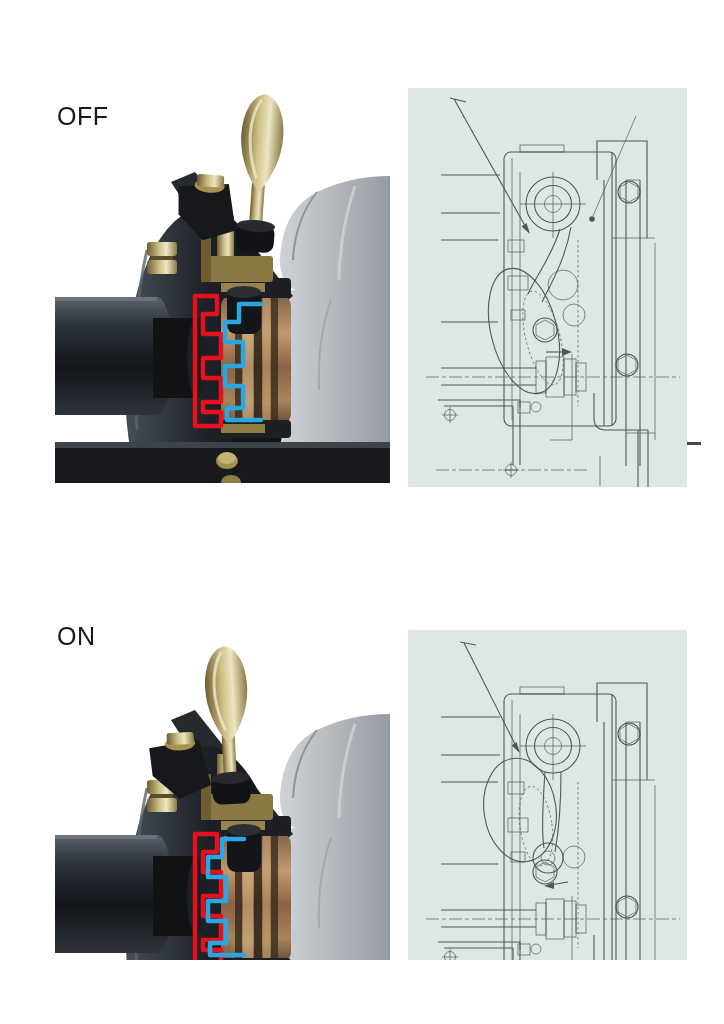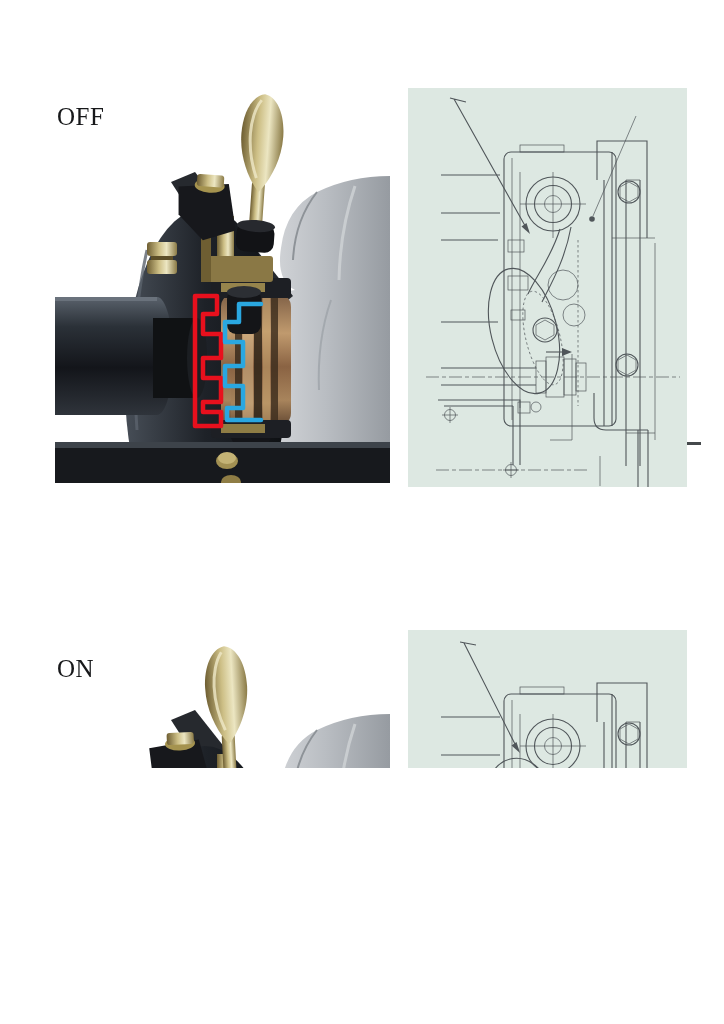--- a/index.html
+++ b/index.html
@@ -3,26 +3,26 @@
 <meta charset="utf-8">
 <style>
   :root{
     --red:#e8101d;
     --blue:#2aa7e0;
     --dwg-bg:#dde8e2;
     --dwg-line:#50565a;
     --label:#17181a;
   }
   html,body{margin:0;padding:0;background:#ffffff;}
-  .page{position:relative;width:724px;height:768px;background:#ffffff;overflow:hidden;
-        font-family:Liberation Serif, serif;}
+  .page{position:relative;width:724px;height:960px;background:#ffffff;overflow:hidden;
+        font-family:Liberation Sans, sans-serif;}
   .state-label{position:absolute;left:57px;margin:0;font-size:25px;font-weight:500;
         letter-spacing:.5px;color:var(--label);line-height:1;}
   .label-off{top:104px;}
-  .label-on{top:656px;}
+  .label-on{top:624px;}
   figure{margin:0;padding:0;position:absolute;}
   .photo-off{left:55px;top:90px;width:335px;height:393px;}
   .photo-on{left:55px;top:628px;width:335px;height:396px;}
   .dwg-off{left:408px;top:88px;width:279px;height:399px;}
   .dwg-on{left:408px;top:630px;width:279px;height:394px;}
   .tick-mark{position:absolute;left:687px;top:442px;width:14px;height:3px;background:#45494c;}
   .dwg-bgrect{fill:var(--dwg-bg);}
   .dl{fill:none;stroke:var(--dwg-line);stroke-width:1.1;}
   .dlt{stroke-width:.7;}
   .dfill{fill:var(--dwg-line);stroke:none;}

